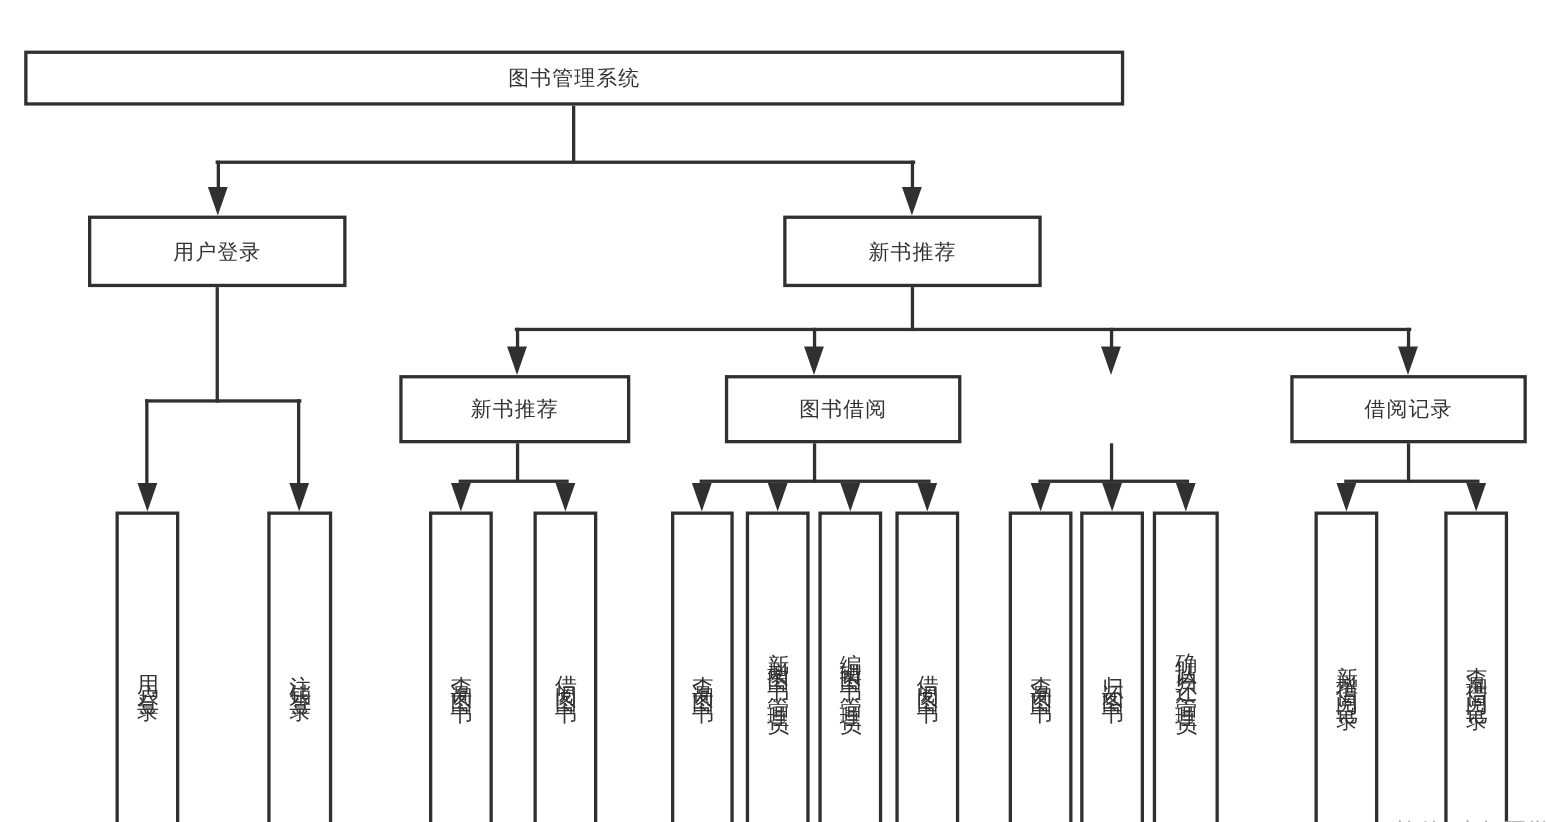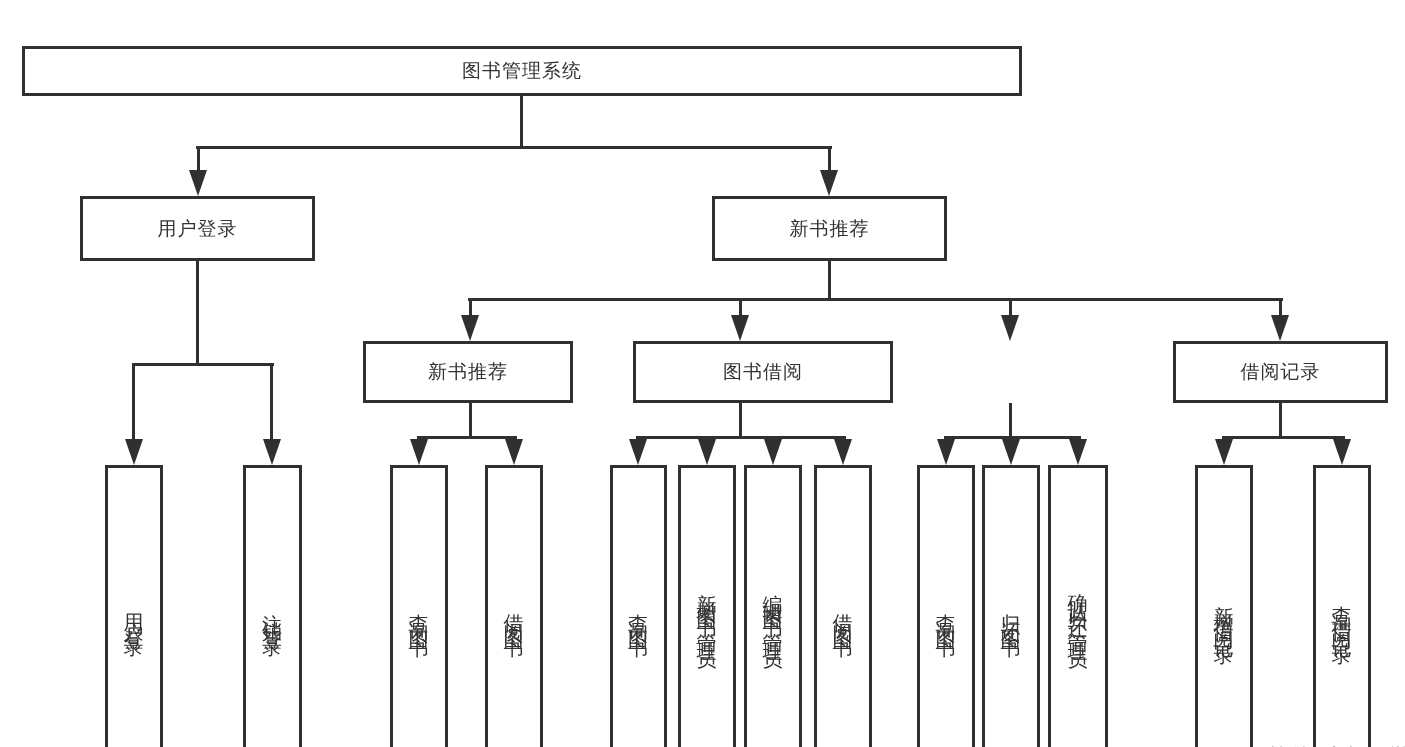--- a/index.html
+++ b/index.html
@@ -90,21 +90,21 @@
   <div class="lv" style="left:739px;top:270px;height:22px;"></div>
   <div class="ar" style="left:731px;top:287px;"></div>
   <div class="lv" style="left:1009px;top:270px;height:22px;"></div>
   <div class="ar" style="left:1001px;top:287px;"></div>
   <div class="lv" style="left:1279px;top:270px;height:22px;"></div>
   <div class="ar" style="left:1271px;top:287px;"></div>
 
   <div class="box" style="left:363px;top:313px;width:210px;height:62px;">
     <span class="hlabel">新书推荐</span>
   </div>
-  <div class="box" style="left:633px;top:313px;width:260px;height:62px;">
+  <div class="box" style="left:659px;top:313px;width:215px;height:62px;">
     <span class="hlabel">图书借阅</span>
   </div>
   <div class="box" style="left:1173px;top:313px;width:215px;height:62px;">
     <span class="hlabel">借阅记录</span>
   </div>
 
   <div class="lv" style="left:469px;top:375px;height:36px;"></div>
   <div class="lh" style="left:417px;top:408px;width:100px;"></div>
   <div class="ar" style="left:410px;top:411px;"></div>
   <div class="ar" style="left:505px;top:411px;"></div>

